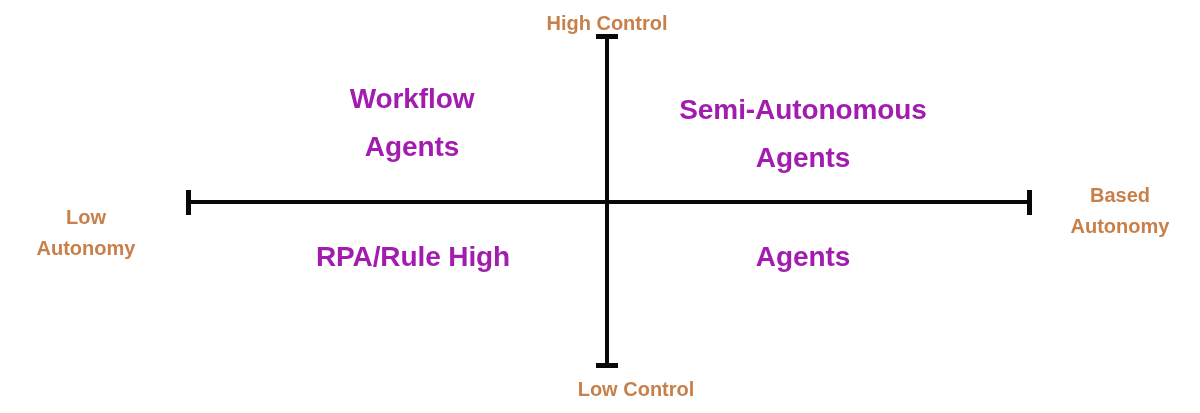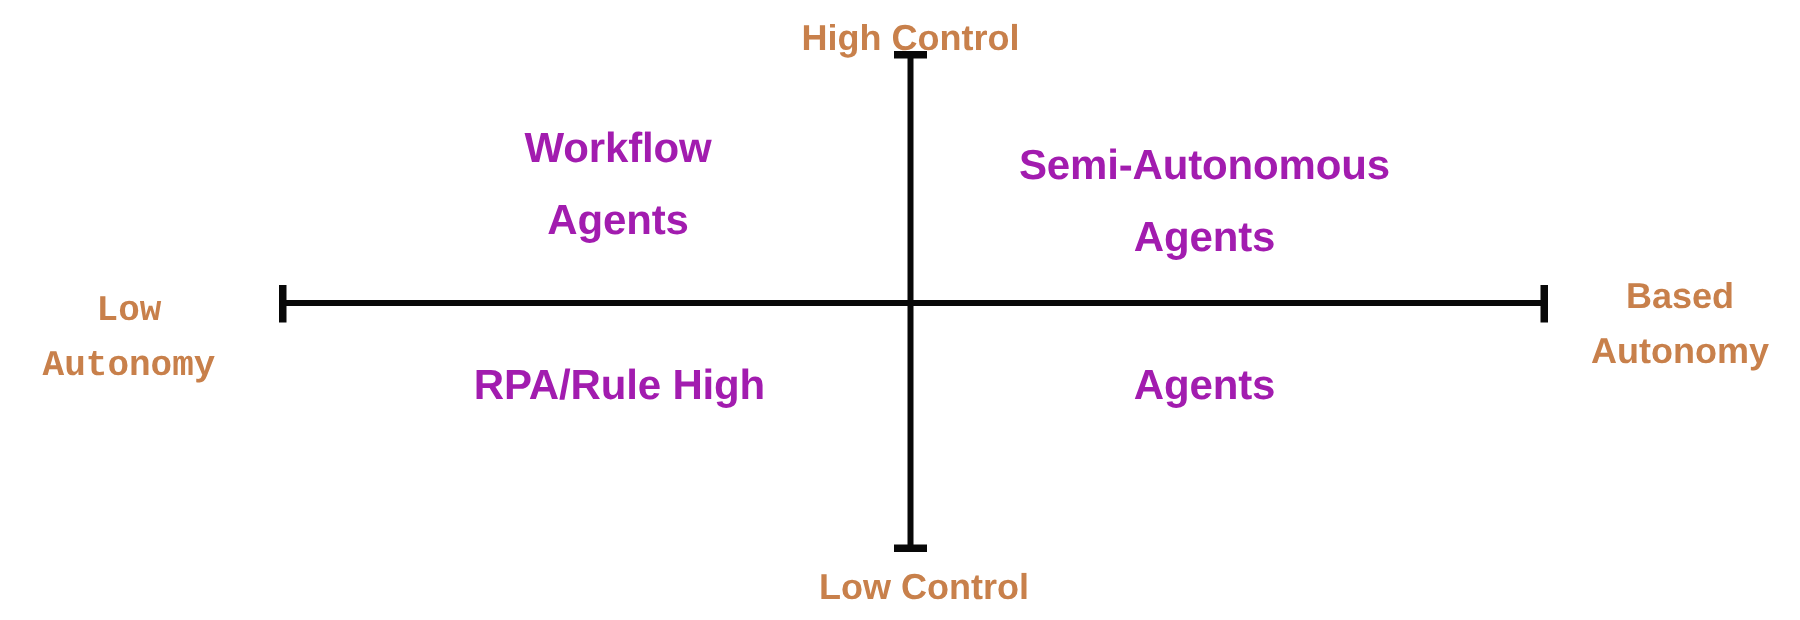--- a/index.html
+++ b/index.html
@@ -100,44 +100,43 @@
     left: 650px;
     top: 233px;
     width: 306px;
   }
 
   
   .axis-label {
     position: absolute;
     text-align: center;
     font-weight: bold;
-    font-size: 24px;
+    font-size: 20px;
     line-height: 1.53;
     color: #c8804b;
     white-space: nowrap;
   }
   .axis-label .line {
     display: block;
   }
 
   #axis-label-high-control {
     left: 487px;
     top: 8px;
     width: 240px;
   }
   #axis-label-low-control {
-    left: 496px;
+    left: 516px;
     top: 374px;
     width: 240px;
   }
   #axis-label-low-autonomy {
     left: 0px;
-    top: 190px;
+    top: 202px;
     width: 172px;
-    font-family: Liberation Mono, monospace;
   }
   #axis-label-high-autonomy {
     left: 1040px;
     top: 180px;
     width: 160px;
   }
 </style>
 </head>
 <body>
 

